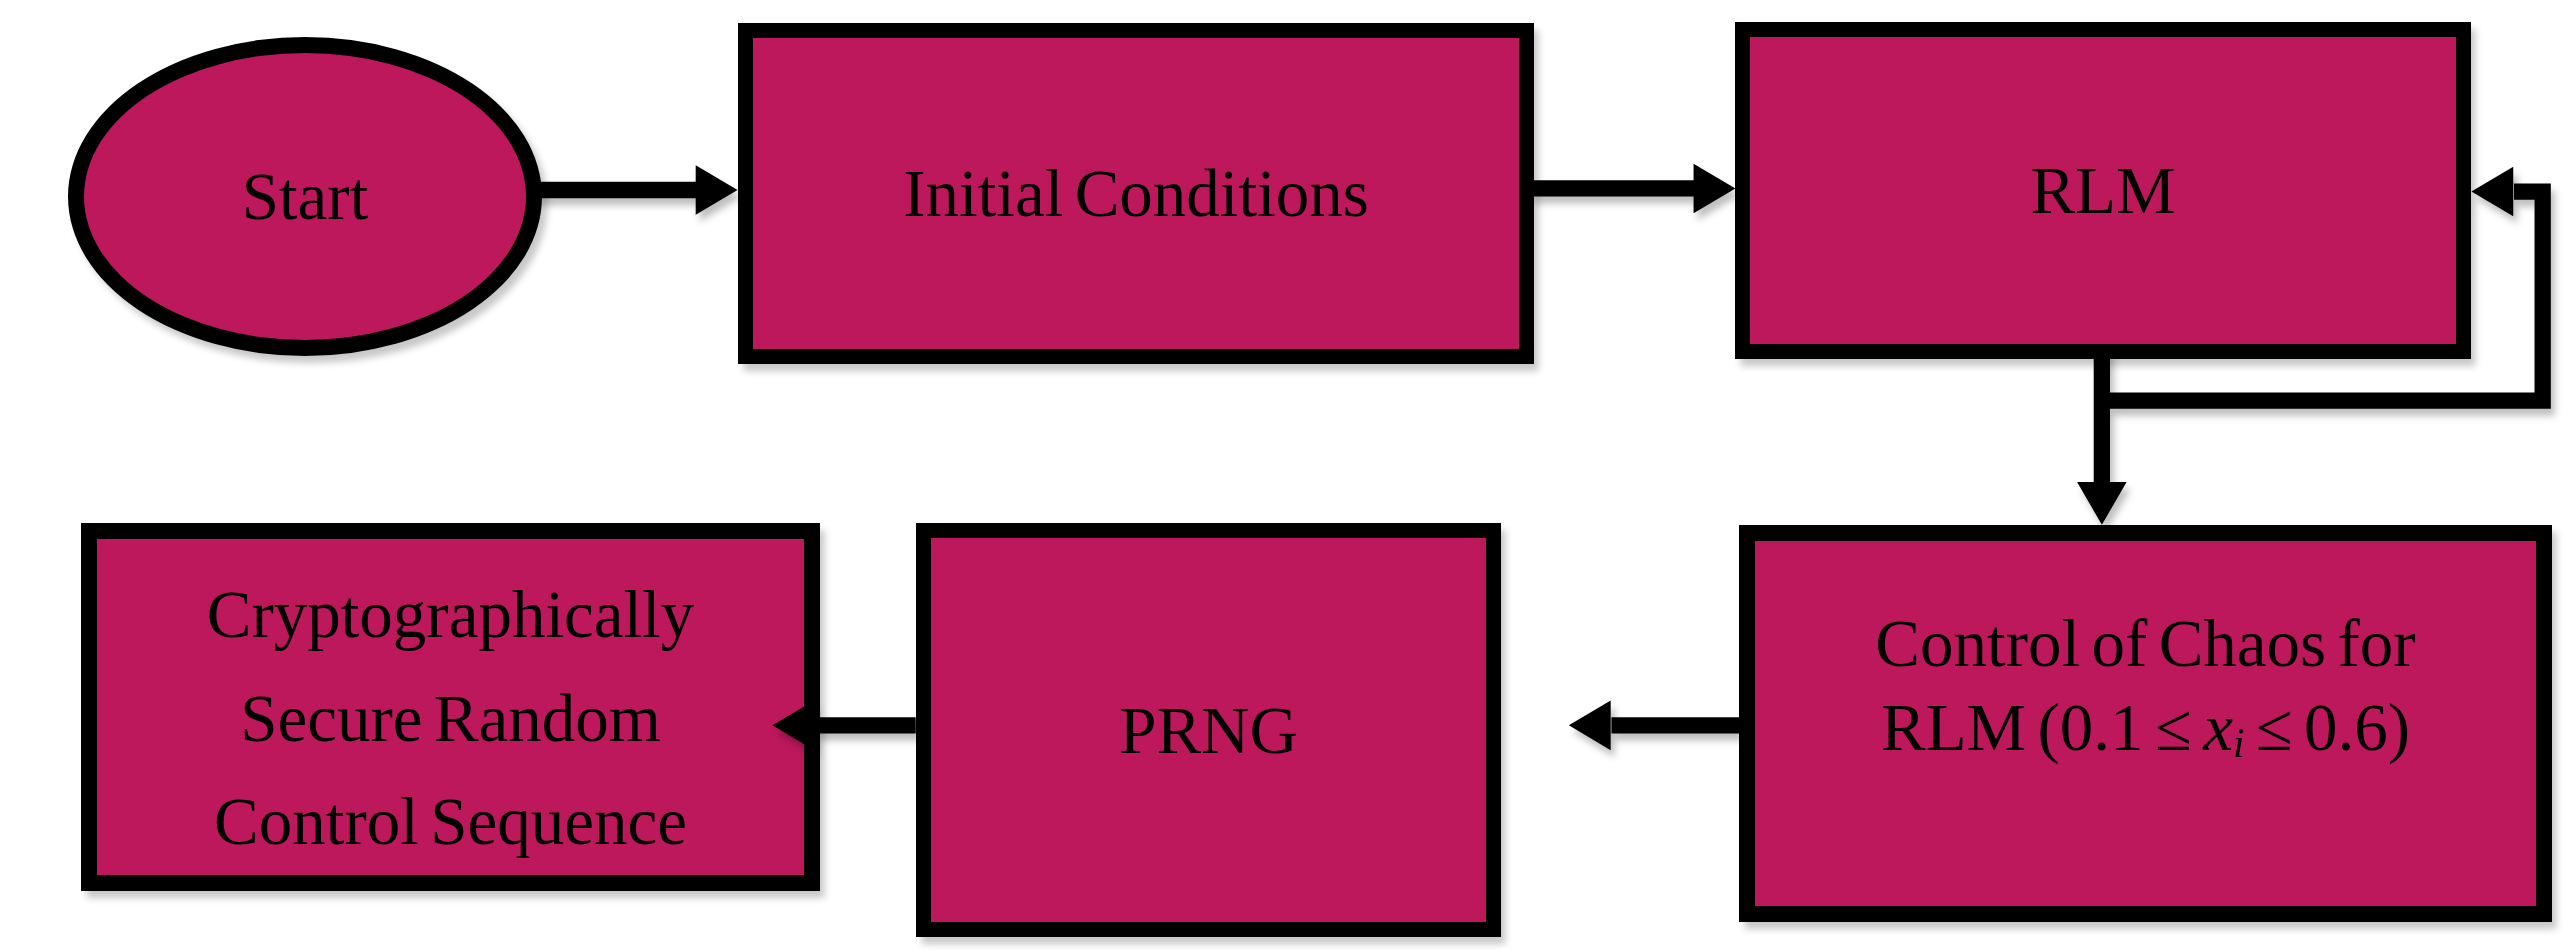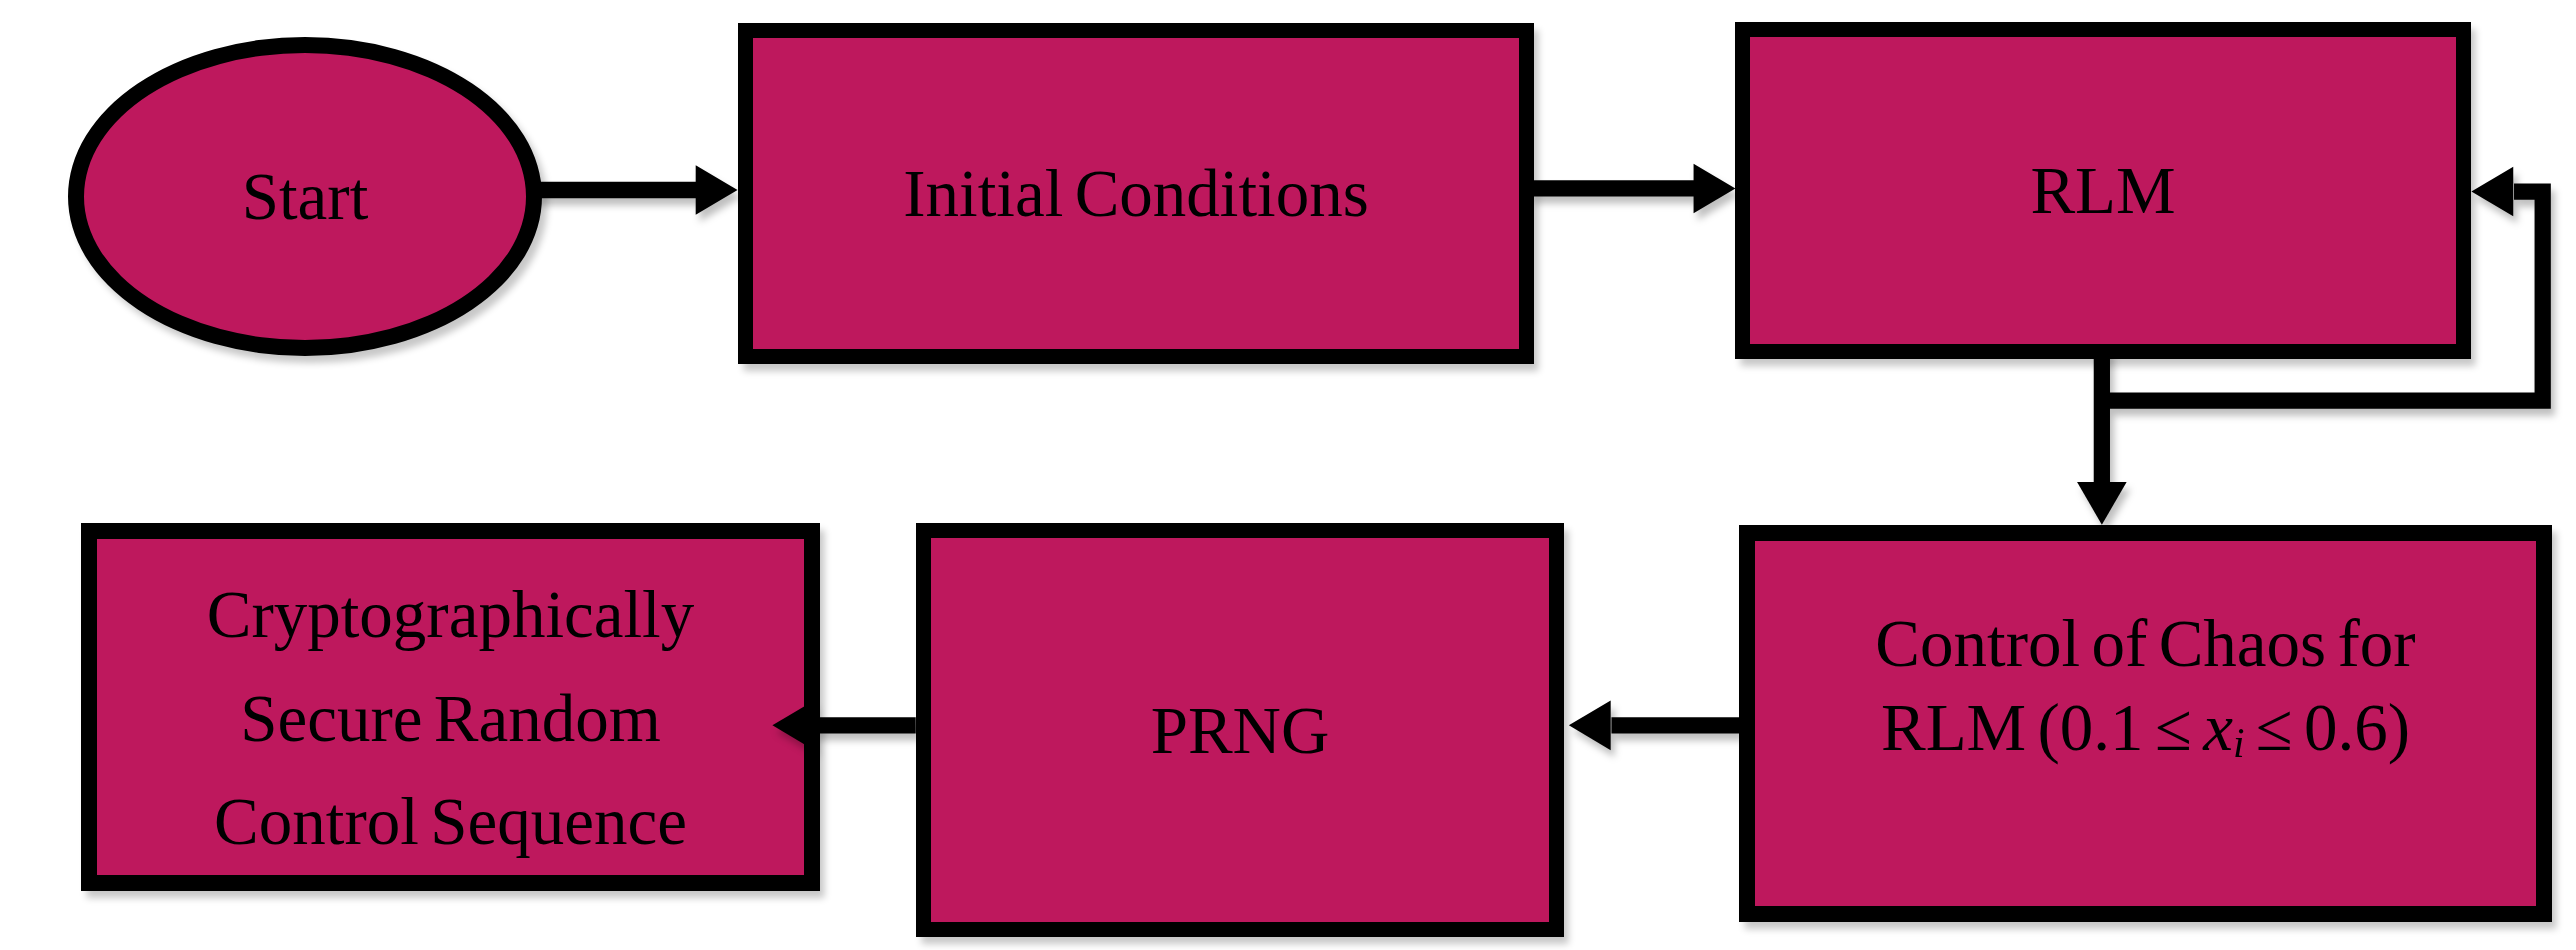--- a/index.html
+++ b/index.html
@@ -25,21 +25,21 @@
     z-index:2;
   }
   .ellipse { border-radius:50%; border-width:16.3px; }
   .lines { width:100%; }
   .lh-155 { line-height:1.55; }
   .lh-125 { line-height:1.25; }
   .node-start        { left:68px;   top:37px;  width:474px;  height:319px; }
   .node-initial      { left:738px;  top:23px;  width:796px; height:341px; }
   .node-rlm          { left:1735px; top:22px;  width:736px;  height:337px; }
   .node-csprng       { left:33px;   top:523px; width:739px;  height:368px; border-width:16.3px; padding-top:23px;margin-left:48px; }
-  .node-prng         { left:916px; top:523px; width:648px;  height:414px; }
+  .node-prng         { left:916px; top:523px; width:585px;  height:414px; }
   .node-control      { left:1739px; top:525px; width:813px; height:397px; border-width:16.3px; padding-bottom:74px;text-align:center; }
   .mathline { white-space:pre; }
   .var { font-style:italic; }
   .sub { font-size:0.62em; vertical-align:-0.18em; font-style:italic; }
   svg.connectors {
     position:absolute; left:0; top:0; width:2576px; height:951px;
     z-index:3; pointer-events:none;
     filter:drop-shadow(4.6px 7px 3.9px rgba(0,0,0,0.25));
   }
   svg .wire { fill:none; stroke:#000000; stroke-width:21; }

